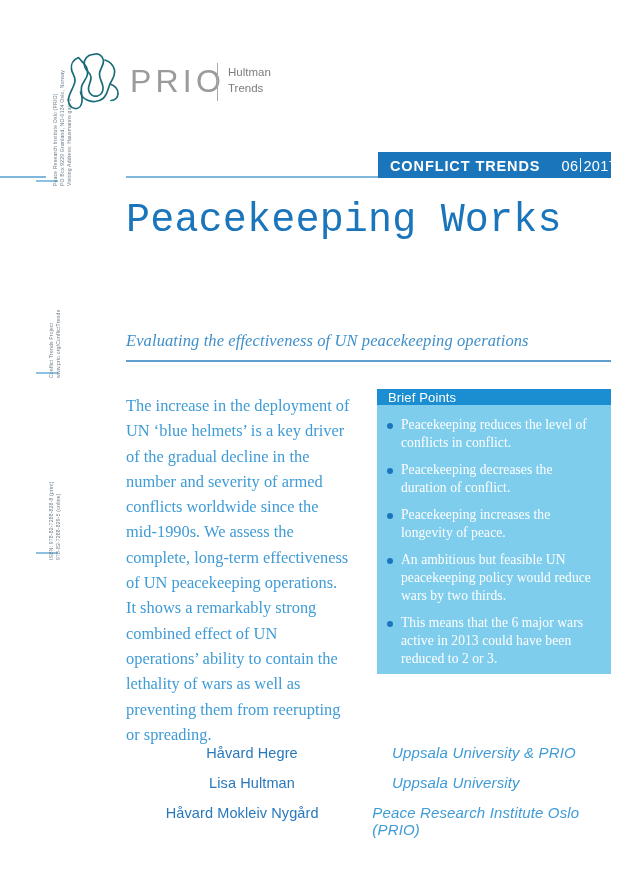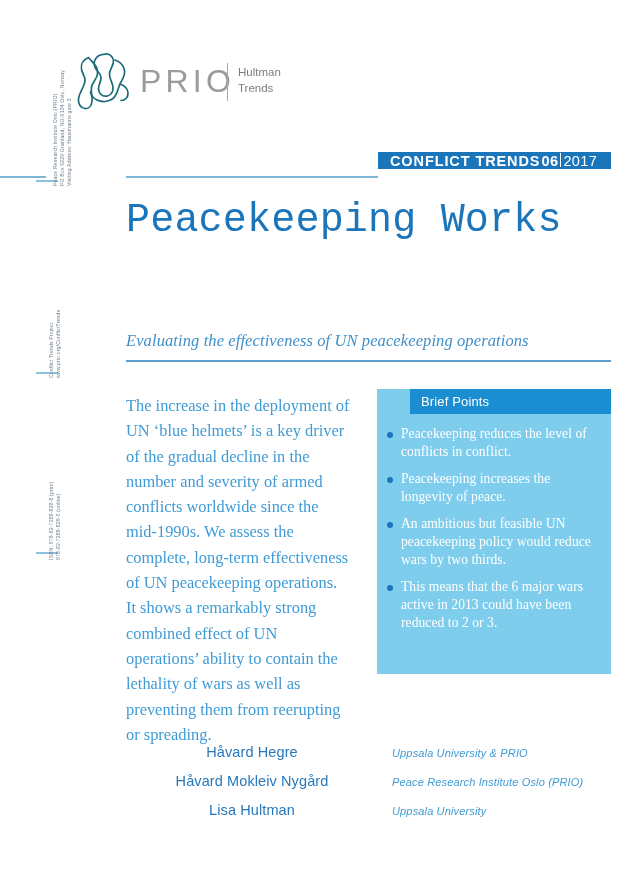--- a/index.html
+++ b/index.html
@@ -52,21 +52,21 @@
     letter-spacing: 0.18px;
     color: #6b7d8c;
     line-height: 7.2px;
   }
   .side-text.two-line { line-height: 7.2px; }
   .side-text div { display: block; }
 
   
   .logo-wrap {
     position: absolute;
-    left: 72px;
+    left: 62px;
     top: 52px;
     width: 300px;
     height: 62px;
   }
   .logo-mark {
     position: absolute;
     left: 0;
     top: 0;
     width: 66px;
     height: 62px;
@@ -115,43 +115,43 @@
     top: 176px;
     width: 252px;
     height: 2px;
     background: #7fb6d9;
   }
   .banner {
     position: absolute;
     left: 378px;
     top: 152px;
     width: 233px;
-    height: 17px;
+    height: 26px;
     background: #1b75bb;
     display: flex;
     align-items: center;
   }
   .banner-inner {
     display: flex;
     align-items: baseline;
     padding-left: 12px;
     white-space: nowrap;
   }
   .banner-title {
     font-size: 14.5px;
     font-weight: bold;
     letter-spacing: 0.9px;
     color: #ffffff;
   }
   .banner-issue {
     font-size: 14.5px;
-    font-weight: 700;
+    font-weight: 400;
     letter-spacing: 0.4px;
     color: #ffffff;
-    margin-left: 1px;
+    margin-left: 21px;
   }
   .banner-sep {
     display: inline-block;
     width: 1px;
     height: 14px;
     background: #ffffff;
     margin: 0 2px;
     position: relative;
     top: 1px;
   }
@@ -211,25 +211,24 @@
   
   .brief-box {
     position: absolute;
     left: 377px;
     top: 389px;
     width: 234px;
     height: 285px;
     background: #7fcdec;
   }
   .brief-header {
-    height: 25px;
+    height: 16px;
     background: #1b8ed1;
     display: flex;
     align-items: center;
-    margin-left: 33px;
   }
   .brief-header-label {
     padding-left: 11px;
     font-family: "Liberation Sans", sans-serif;
     font-size: 13px;
     color: #ffffff;
     letter-spacing: 0.15px;
   }
   .brief-list {
     padding: 11px 12px 0 10px;
@@ -273,21 +272,21 @@
     text-align: center;
     padding-right: 14px;
     font-family: "Liberation Sans", sans-serif;
     font-size: 14.5px;
     color: #2878bd;
     letter-spacing: 0.1px;
   }
   .author-affil {
     font-family: "Liberation Sans", sans-serif;
     font-style: italic;
-    font-size: 11px;
+    font-size: 15px;
     color: #3f9bd6;
     letter-spacing: 0.15px;
   }
 </style>
 </head>
 <body>
 
 <div class="page">
 
   <div class="sidebar">
@@ -359,41 +358,45 @@
     <div class="brief-header">
       <span class="brief-header-label">Brief Points</span>
     </div>
     <div class="brief-list">
       <div class="brief-item">
         <span class="brief-bullet"></span>
         <span class="brief-text">Peacekeeping reduces the level of conflicts in conflict.</span>
       </div>
       <div class="brief-item">
         <span class="brief-bullet"></span>
+        <span class="brief-text">Peacekeeping decreases the duration of conflict.</span>
+      </div>
+      <div class="brief-item">
+        <span class="brief-bullet"></span>
         <span class="brief-text">Peacekeeping increases the longevity of peace.</span>
       </div>
       <div class="brief-item">
         <span class="brief-bullet"></span>
         <span class="brief-text">An ambitious but feasible UN peacekeeping policy would reduce wars by two thirds.</span>
       </div>
       <div class="brief-item">
         <span class="brief-bullet"></span>
         <span class="brief-text">This means that the 6 major wars active in 2013 could have been reduced to 2 or 3.</span>
       </div>
     </div>
   </div>
 
   <div class="authors">
     <div class="author-row">
       <span class="author-name">Håvard Hegre</span>
       <span class="author-affil">Uppsala University &amp; PRIO</span>
     </div>
     <div class="author-row">
+      <span class="author-name">Lisa Hultman</span>
+      <span class="author-affil">Uppsala University</span>
+    </div>
+    <div class="author-row">
       <span class="author-name">Håvard Mokleiv Nygård</span>
       <span class="author-affil">Peace Research Institute Oslo (PRIO)</span>
     </div>
-    <div class="author-row">
-      <span class="author-name">Lisa Hultman</span>
-      <span class="author-affil">Uppsala University</span>
-    </div>
   </div>
 
 </div>
 
 </body></html>

